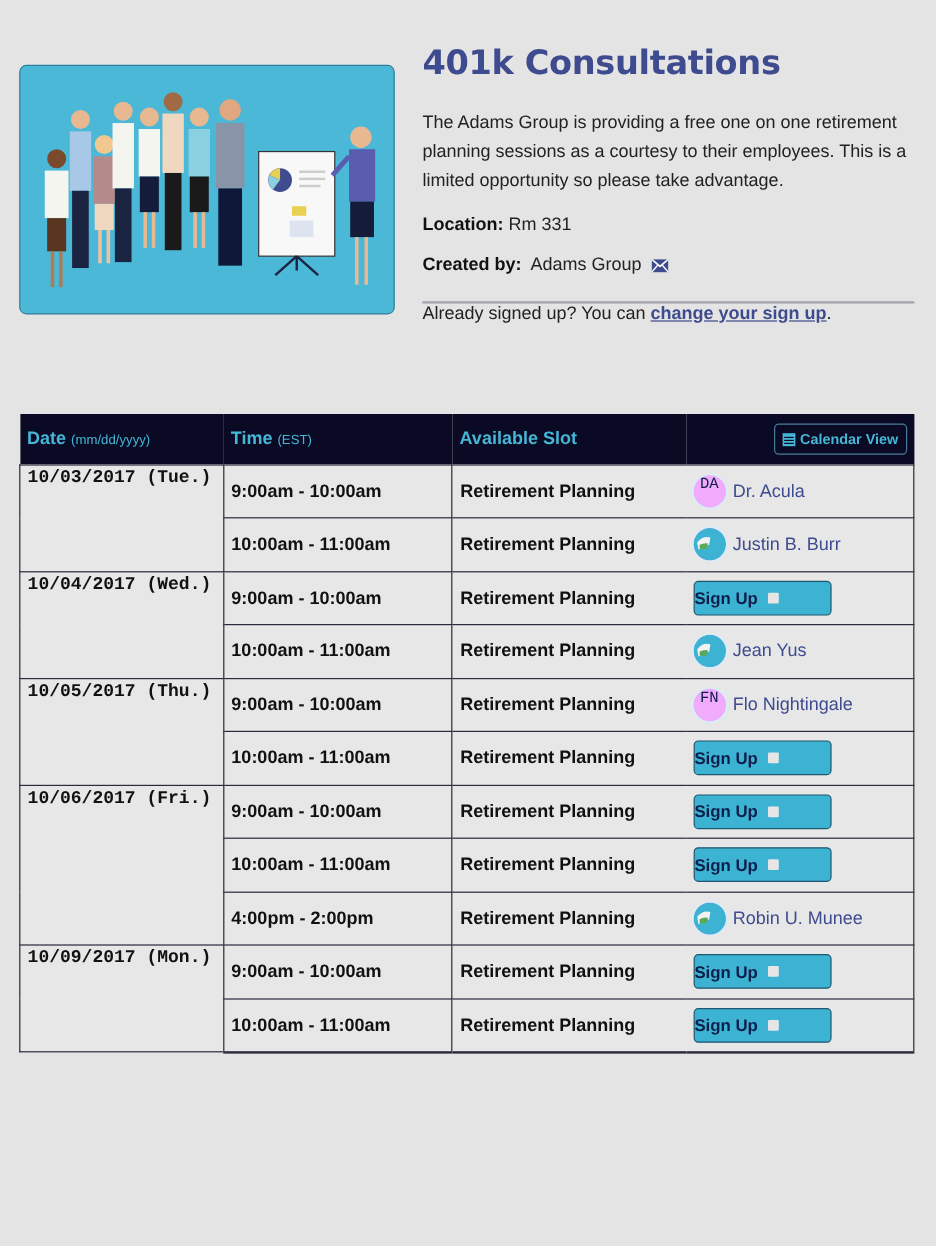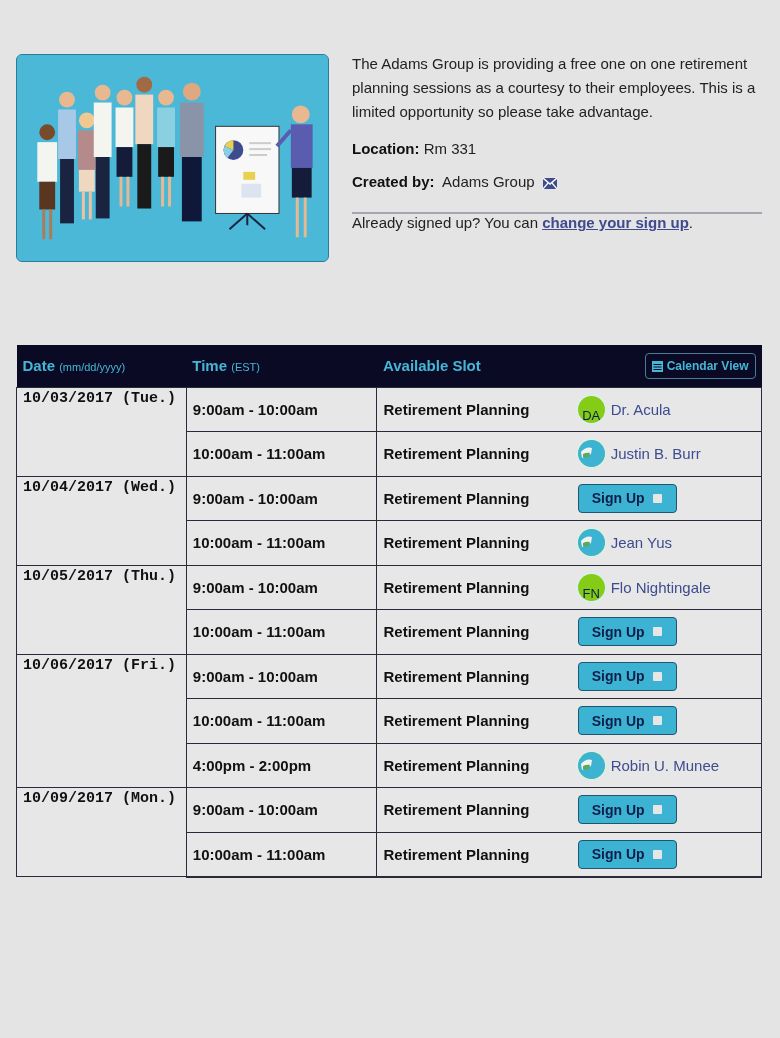--- a/index.html
+++ b/index.html
@@ -39,32 +39,33 @@
   .schedule td.date { vertical-align: top; padding-top: 2px; font-family: Liberation Mono, monospace; }
   .schedule td.slot { border-right: none; }
   .schedule td.action { border-left: none; }
   .schedule tr:last-child td { border-bottom: 2px solid #2a2a3a; }
 
   .cal-btn {
     float: right; border: 1px solid #4a7c9a; border-radius: 4px; background: #0a0a24;
     color: #45b6d6; font-size: 12px; font-weight: bold; padding: 5px 6px; display: flex; align-items: center; gap: 4px; margin-left: 12px;
   }
   .signup-btn {
-    display: inline-flex; align-items: center; gap: 8px; width: 99px; height: 29px;
+    display: inline-flex; align-items: center; gap: 8px; width: 115px; height: 29px;
     background: #3cb3d3; border: 1.5px solid #1f5670; border-radius: 4px;
-    color: #0e1e4a; font-weight: bold; font-size: 14px; padding-left: 13px;
+    color: #0e1e4a; font-weight: bold; font-size: 14px; 
   }
   .signup-btn .sq { width: 9px; height: 9px; background: #e6e6e6; border-radius: 1px; }
 
   .person { display: flex; align-items: center; gap: 6px; font-weight: normal; color: #3e4b8e; font-size: 15px; }
   .av {
-    width: 27px; height: 27px; border-radius: 50%; background: #84cc16;
-    display: flex; align-items: flex-end; justify-content: center;
+    width: 27px; height: 27px; border-radius: 50%; background: #f0abfc;
+    display: flex; align-items: flex-start; justify-content: center;
     color: #0e1e4a; font-size: 13px; font-weight: normal; box-shadow: 0 0 0 1.5px #d9eef5;
     overflow: hidden;
+    font-family: Liberation Mono, monospace;
   }
 </style>
 </head>
 <body>
 
 <div class="hero-image">
   <svg viewBox="0 0 313 208">
     <rect width="313" height="208" fill="#4bb8d8"></rect>
 
     <g>
@@ -122,20 +123,21 @@
         <rect x="276" y="70" width="22" height="44" fill="#5a5cb0"></rect>
         <line x1="276" y1="76" x2="262" y2="92" stroke="#5a5cb0" stroke-width="4"></line>
         <rect x="277" y="114" width="20" height="30" fill="#141c3a"></rect>
         <rect x="281" y="144" width="3" height="40" fill="#e8b890"></rect>
         <rect x="289" y="144" width="3" height="40" fill="#e8b890"></rect>
     </g>
   </svg>
 </div>
 
 <div class="info">
+  <div class="title">401k Consultations</div>
   <p class="desc">The Adams Group is providing a free one on one retirement planning sessions as a courtesy to their employees.  This is a limited opportunity so please take advantage.</p>
   <div class="meta-row">
     <b>Location:</b>
     <span>Rm 331</span>
   </div>
   <div class="meta-row">
     <b>Created by:</b>&nbsp;
     <span>Adams Group</span>
     <span class="mail-icon">
       <svg width="14" height="11" viewBox="0 0 14 11">

